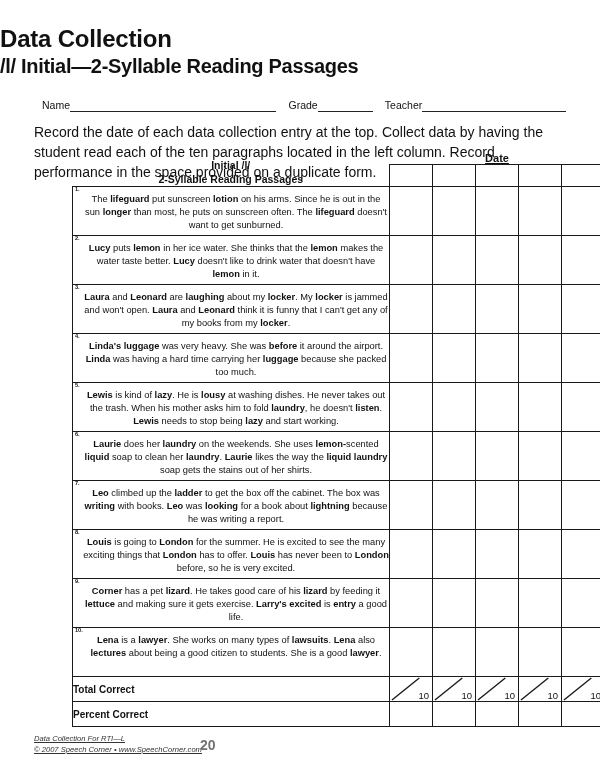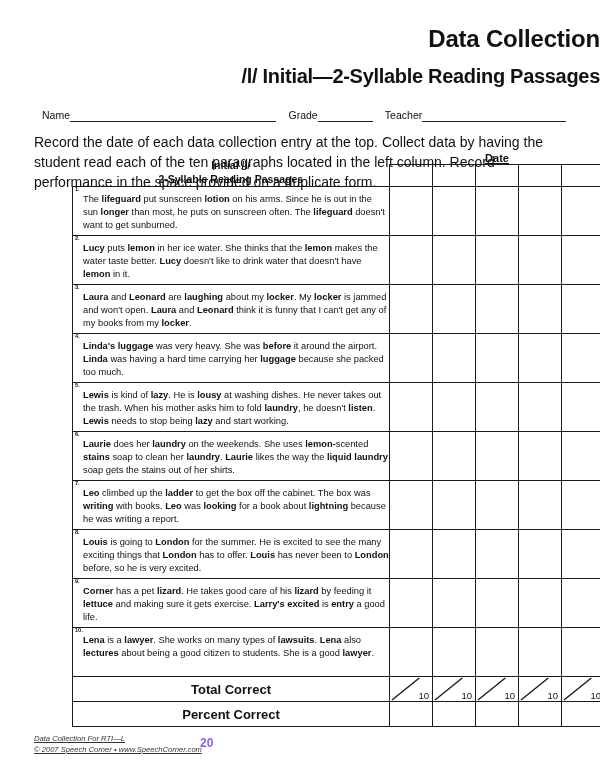--- a/index.html
+++ b/index.html
@@ -11,28 +11,28 @@
     width: 600px; height: 777px;
     font-family: "Liberation Sans", sans-serif;
     color: #111111;
     position: relative;
     overflow: hidden;
   }
 
   .page { position: relative; width: 600px; height: 777px; }
 
   
-  .title-block { text-align: right; padding-top: 26px; }
+  .title-block { text-align: left; padding-top: 26px; }
   .title-main {
     font-size: 24px; font-weight: bold; letter-spacing: -0.2px;
     line-height: 1.05;
   }
   .title-sub {
     font-size: 20px; font-weight: bold; letter-spacing: -0.3px;
-    margin-top: 15px; line-height: 1.05;
+    margin-top: 5px; line-height: 1.05;
   }
 
   
   .idline {
     margin: 22px 34px 0 42px;
     font-size: 10.5px;
     display: flex;
     align-items: flex-end;
     white-space: nowrap;
   }
@@ -109,33 +109,33 @@
     top: 0px; left: 2px;
     font-size: 5.6px;
     font-weight: bold;
     line-height: 1;
   }
   .ptext {
     font-size: 9.3px;
     line-height: 1.38;
     padding-top: 6px;
     padding-left: 10px;
+    text-align: center;
+  }
+  .ptext b { font-weight: bold; }
+
+  .datacell {
+    border: 1.6px solid #1a1a1a;
+  }
+
+  .total-label, .percent-label {
+    border: 1.6px solid #1a1a1a;
     text-align: left;
-  }
-  .ptext b { font-weight: bold; }
-
-  .datacell {
-    border: 1.6px solid #1a1a1a;
-  }
-
-  .total-label, .percent-label {
-    border: 1.6px solid #1a1a1a;
-    text-align: center;
-    font-weight: bold;
-    font-size: 13px;
+    font-weight: bold;
+    font-size: 10px;
     height: 25px;
   }
   .total-cell {
     border: 1.6px solid #1a1a1a;
     height: 25px;
     position: relative;
     margin-top: 36px;
   }
   .total-cell .slash {
     position: absolute;
@@ -164,24 +164,24 @@
     font-size: 7.6px;
     font-style: italic;
     line-height: 1.45;
     color: #333;
     text-decoration: underline;
   }
   .footer .pageno {
     position: absolute;
     left: 166px;
     top: 2px;
-    font-size: 12px;
+    font-size: 14px;
     font-style: normal;
     font-weight: bold;
-    color: #8b5cf6;
+    color: #737373;
   }
 </style>
 </head>
 <body>
 
 <div class="page">
 
   <div class="title-block">
     <div class="title-main">Data Collection</div>
     <div class="title-sub">/l/ Initial—2-Syllable Reading Passages</div>
@@ -276,21 +276,21 @@
             </td>
             <td class="datacell"></td>
             <td class="datacell"></td>
             <td class="datacell"></td>
             <td class="datacell"></td>
             <td class="datacell"></td>
           </tr>
           <tr>
             <td class="passage-cell">
               <span class="pnum">6.</span>
-              <div class="ptext"><b>Laurie</b> does her <b>laundry</b> on the weekends.  She uses <b>lemon-</b>scented <b>stains</b> soap to clean her <b>laundry</b>.  <b>Laurie</b> likes the way the <b>liquid laundry</b> soap gets the stains out of her shirts.</div>
+              <div class="ptext"><b>Laurie</b> does her <b>laundry</b> on the weekends.  She uses <b>lemon-</b>scented <b>liquid</b> soap to clean her <b>laundry</b>.  <b>Laurie</b> likes the way the <b>liquid laundry</b> soap gets the stains out of her shirts.</div>
             </td>
             <td class="datacell"></td>
             <td class="datacell"></td>
             <td class="datacell"></td>
             <td class="datacell"></td>
             <td class="datacell"></td>
           </tr>
           <tr>
             <td class="passage-cell">
               <span class="pnum">7.</span>

